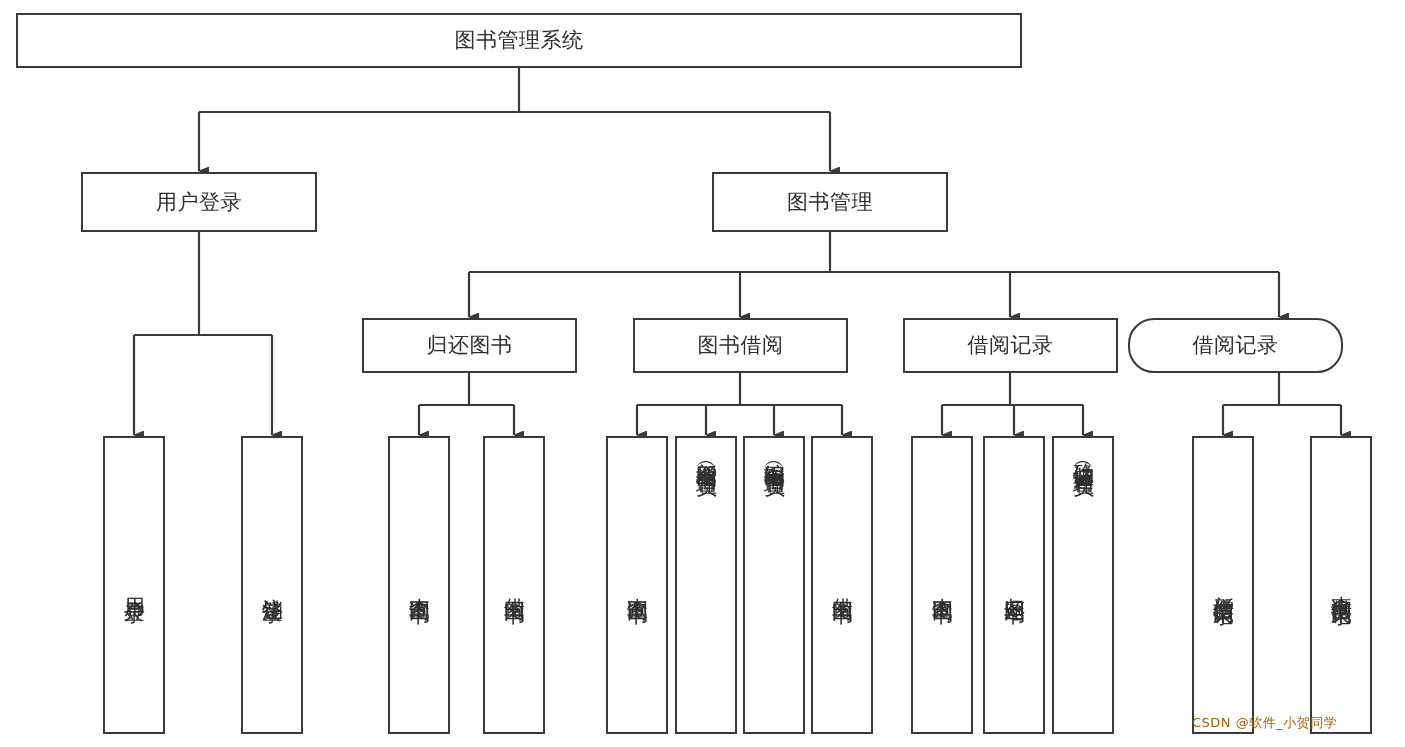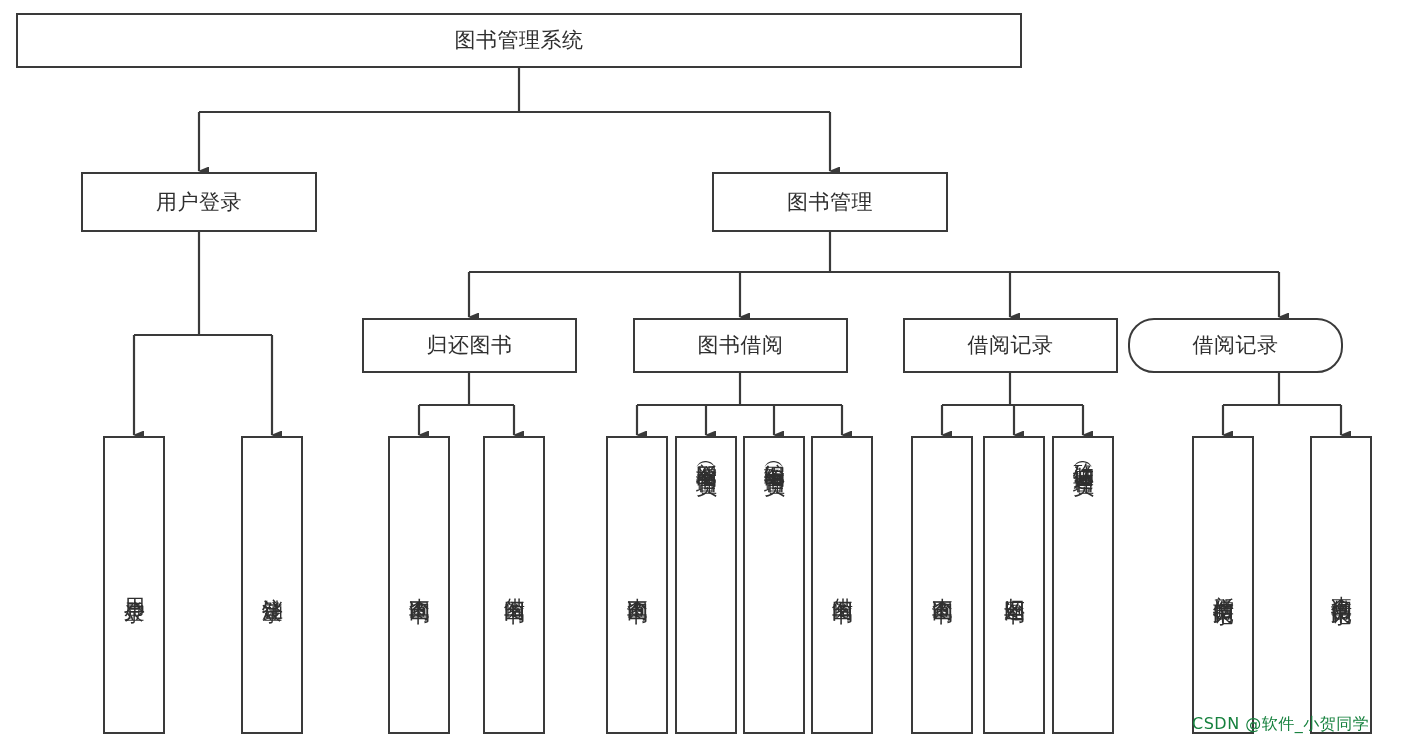--- a/index.html
+++ b/index.html
@@ -57,22 +57,22 @@
     line-height: 1.1;
     letter-spacing: 2px;
     white-space: nowrap;
   }
   .node.vert.centered {
     align-items: center;
     padding-top: 0;
   }
   .watermark {
     position: absolute;
-    font-size: 16px;
-    color: #15803d;
+    font-size: 13px;
+    color: #a16207;
     white-space: nowrap;
     z-index: 5;
     letter-spacing: 0.5px;
     text-align: right;
   }
 </style>
 </head>
 <body>
 
 <div id="canvas">

